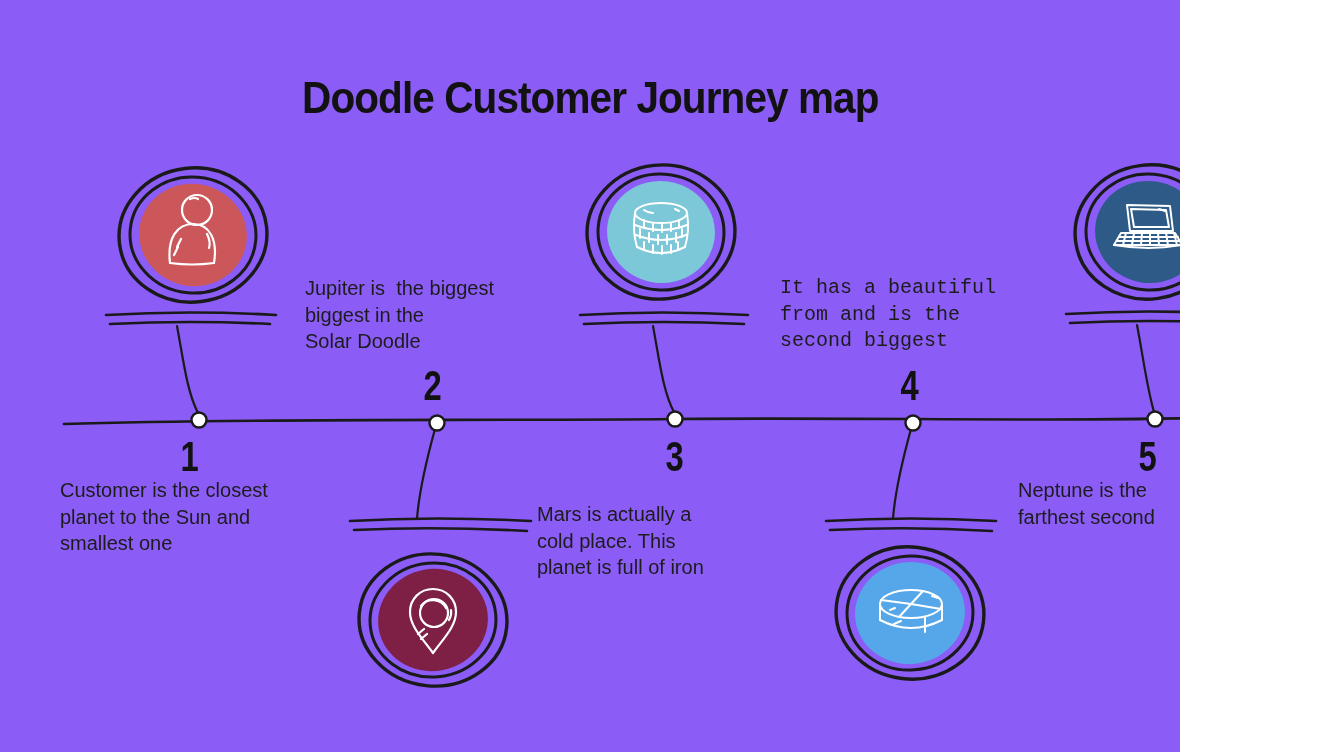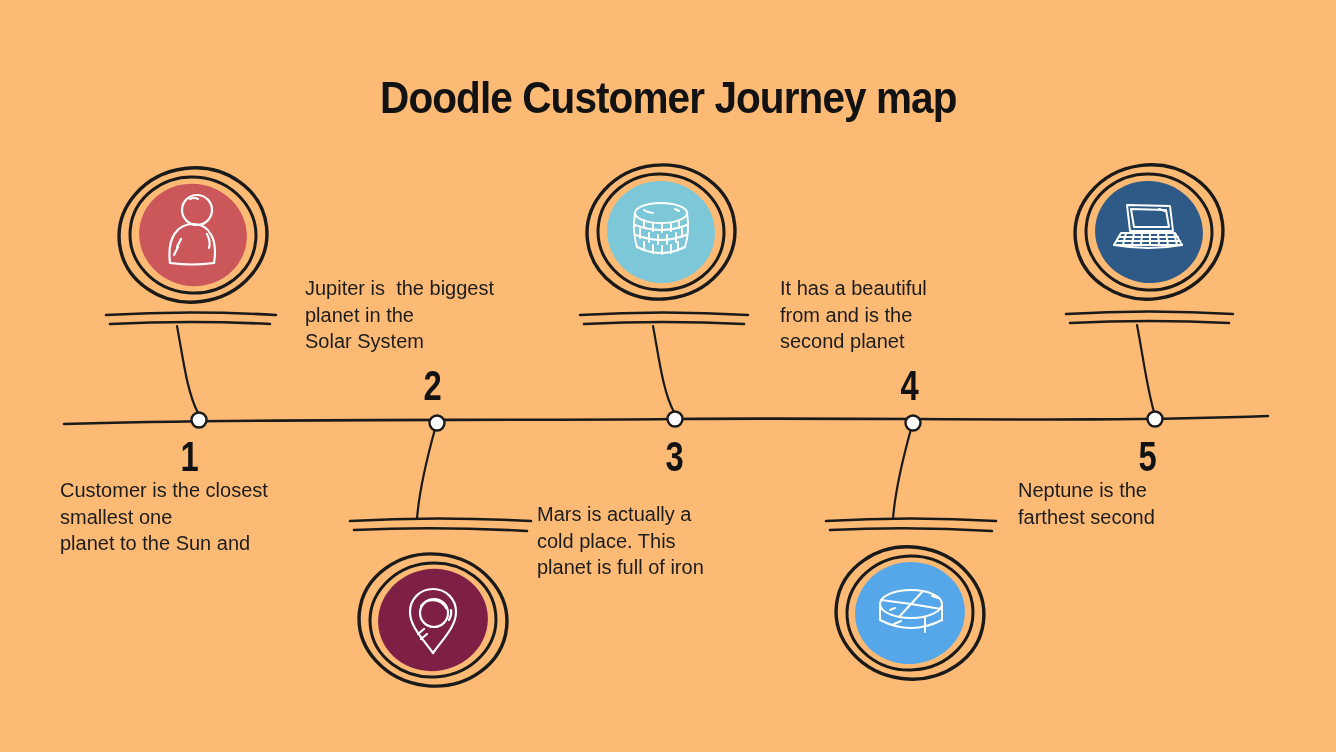--- a/index.html
+++ b/index.html
@@ -1,17 +1,17 @@
 <!DOCTYPE html>
 <html><head>
 <meta charset="utf-8">
 <style>
   html,body { margin:0; padding:0; background:#ffffff; }
   .stage {
-    position:relative; width:1336px; height:752px; background:#fdba74;
+    position:relative; width:1180px; height:752px; background:#8b5cf6;
     font-family:"Liberation Sans", sans-serif; overflow:hidden;
   }
   .overlay { position:absolute; left:0; top:0; }
   .title {
     position:absolute; left:0; right:0; top:72px; text-align:center;
     color:#121212; font-size:45px; font-weight:800; letter-spacing:-1px;
   }
   .title span { display:inline-block; transform:scaleX(0.90); }
   .num {
     position:absolute; width:60px; text-align:center;
@@ -165,44 +165,44 @@
       </g>
     </g>
   </svg>
 
   <h1 class="title" style="margin:0;"><span>Doodle Customer Journey map</span></h1>
 
   <div class="num" style="left:160px; top:436px;">
     <span>1</span></div>
   <div class="desc" style="left:60px; top:477px;">
     <div class="desc-line">Customer is the closest</div>
+    <div class="desc-line">planet to the Sun and</div>
     <div class="desc-line">smallest one</div>
-    <div class="desc-line">planet to the Sun and</div>
   </div>
 
   <div class="desc" style="left:305px; top:275px;">
     <div class="desc-line">Jupiter is  the biggest</div>
-    <div class="desc-line">planet in the</div>
-    <div class="desc-line">Solar System</div>
+    <div class="desc-line">biggest in the</div>
+    <div class="desc-line">Solar Doodle</div>
   </div>
   <div class="num" style="left:403px; top:365px;">
     <span>2</span></div>
 
   <div class="num" style="left:645px; top:436px;">
     <span>3</span></div>
   <div class="desc" style="left:537px; top:477px;margin-top:24px;">
     <div class="desc-line">Mars is actually a</div>
     <div class="desc-line">cold place. This</div>
     <div class="desc-line">planet is full of iron</div>
   </div>
 
-  <div class="desc" style="left:780px; top:275px;">
+  <div class="desc" style="left:780px; top:275px;font-family:Liberation Mono, monospace;">
     <div class="desc-line">It has a beautiful</div>
     <div class="desc-line">from and is the</div>
-    <div class="desc-line">second planet</div>
+    <div class="desc-line">second biggest</div>
   </div>
   <div class="num" style="left:880px; top:365px;">
     <span>4</span></div>
 
   <div class="num" style="left:1118px; top:436px;">
     <span>5</span></div>
   <div class="desc" style="left:1018px; top:477px;">
     <div class="desc-line">Neptune is the</div>
     <div class="desc-line">farthest second</div>
   </div>

